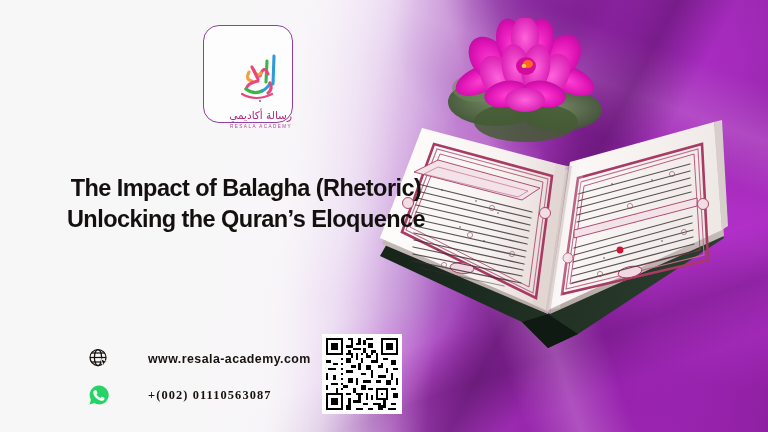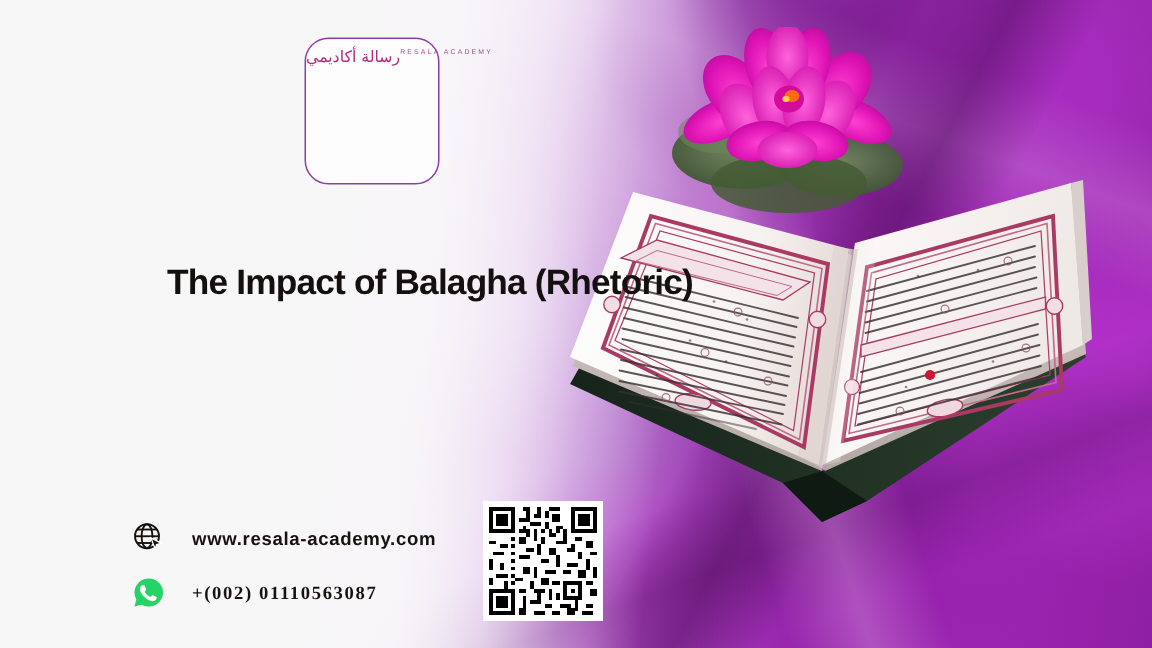--- a/index.html
+++ b/index.html
@@ -82,42 +82,42 @@
   .book { position: absolute; left: 372px; top: 108px; width: 356px; height: 248px; }
   .book svg { width: 100%; height: 100%; display: block; }
 
   
   .logo {
     position: absolute; left: 203px; top: 25px;
     width: 90px; height: 98px;
     background: #fdfdfd;
     border: 1.6px solid #8e3fa0;
     border-radius: 16px;
-    display: flex; 
-    align-items: flex-start; justify-content: flex-start;
-    padding-top: 3px;
+    display: flex; flex-direction: column;
+    align-items: flex-end; justify-content: flex-start;
+    padding-top: 24px;
   }
   .logo-mark { width: 62px; height: 56px; }
   .logo-mark svg { width: 100%; height: 100%; display: block; }
   .logo-ar {
     font-family: "DejaVu Sans", sans-serif;
     font-size: 10.5px; color: #b02a7d; direction: rtl;
     margin-top: 3px; letter-spacing: .2px; white-space: nowrap;
   }
   .logo-en {
     font-family: "Liberation Sans", sans-serif;
     font-size: 4.6px; color: #b0489a; letter-spacing: 1.45px;
     margin-top: 2.5px; white-space: nowrap;
   }
 
   
   .headline {
     position: absolute; left: 30px; top: 173px;
     width: 432px;
-    text-align: right;
+    text-align: center;
     font-family: "Liberation Sans", sans-serif;
     font-weight: bold;
     font-size: 23.5px;
     line-height: 31px;
     letter-spacing: -0.55px;
     color: #14100f;
   }
   .headline .l1 { display: block; }
   .headline .l2 { display: block; }
   .headline .l3 { display: block; }
@@ -128,21 +128,21 @@
     display: flex; align-items: center;
     height: 30px; margin-bottom: 6px;
   }
   .contact-ico {
     width: 26px; height: 26px;
     display: flex; align-items: center; justify-content: center;
     flex: none;
   }
   .contact-ico svg { display: block; }
   .contact-txt {
-    margin-left: 16px;
+    margin-left: 36px;
     font-family: "Liberation Sans", sans-serif;
     font-weight: bold;
     font-size: 12.4px;
     letter-spacing: .45px;
     color: #17120f;
     white-space: nowrap;
   }
   .contact-txt.phone { letter-spacing: 1.1px; font-family: Liberation Serif, serif; }
 
   
@@ -357,20 +357,21 @@
         </g>
         <circle cx="30" cy="51" r="1.1" fill="#9b59b6"></circle>
       </svg>
     </div>
     <div class="logo-ar">رسالة أكاديمي</div>
     <div class="logo-en">RESALA ACADEMY</div>
   </div>
 
   <div class="headline">
     <span class="l1">The Impact of Balagha (Rhetoric)</span>
+    <span class="l3">Unlocking the Quran’s Eloquence</span>
   </div>
 
   <div class="contacts">
 
     <div class="contact-row">
       <span class="contact-ico">
         <svg width="22" height="22" viewBox="0 0 22 22" xmlns="http://www.w3.org/2000/svg">
           <g fill="none" stroke="#15110f" stroke-width="1.25">
             <circle cx="10" cy="9.5" r="8"></circle>
             <ellipse cx="10" cy="9.5" rx="3.6" ry="8"></ellipse>

